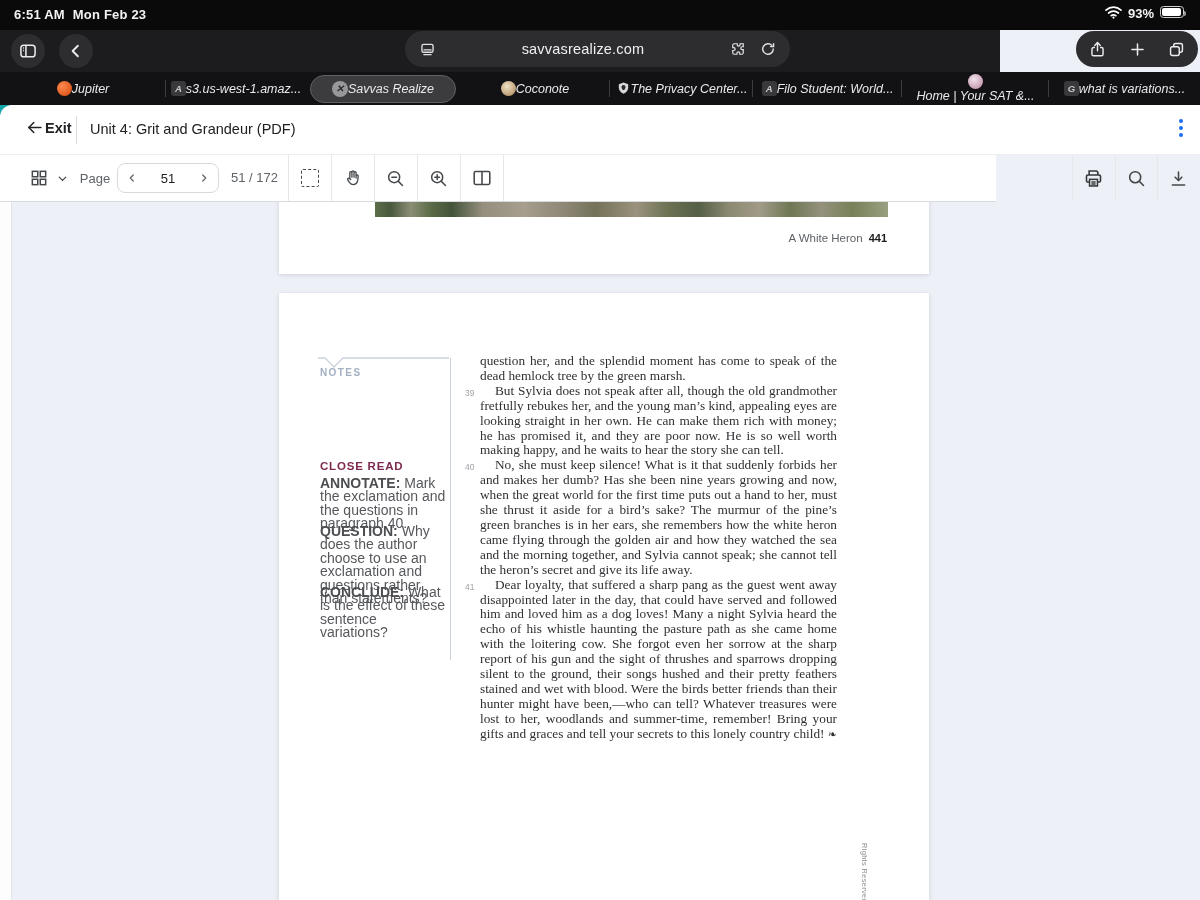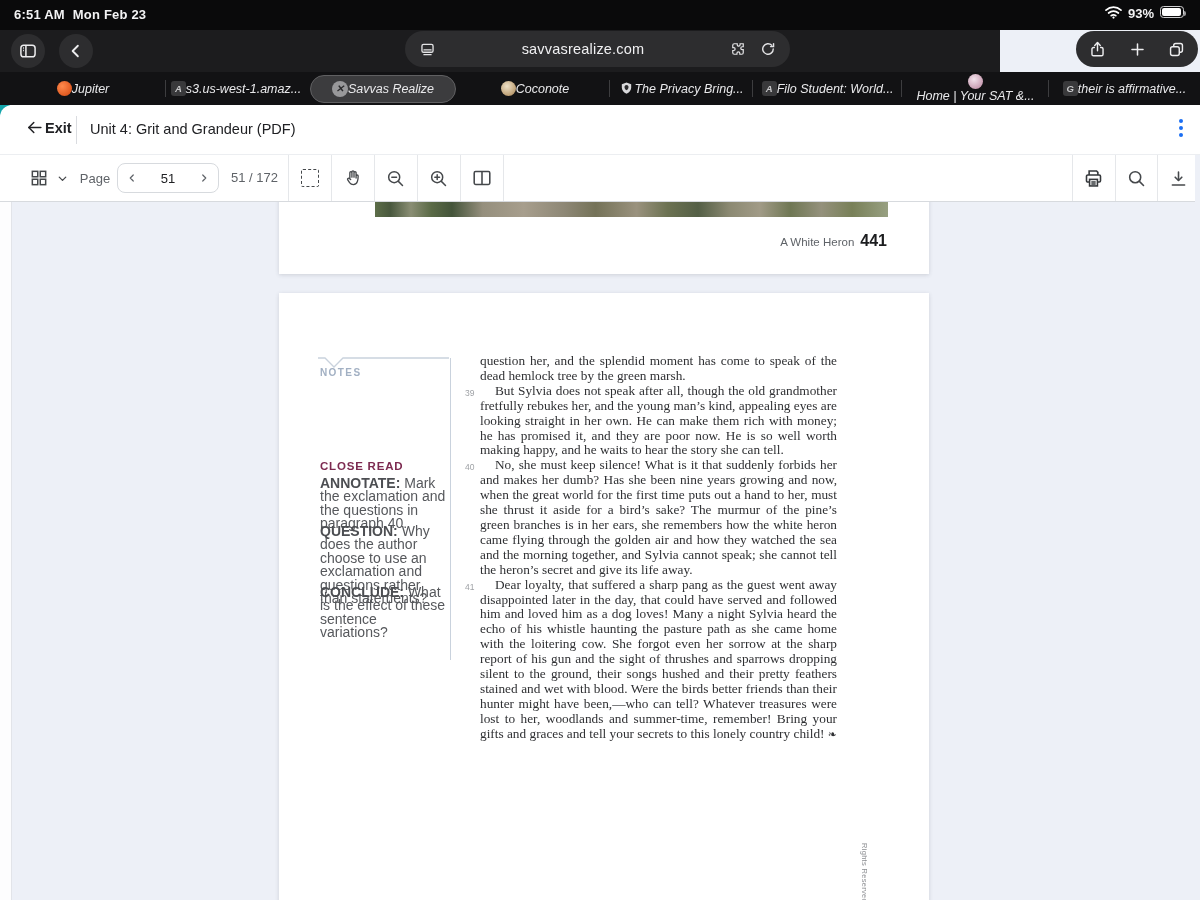--- a/index.html
+++ b/index.html
@@ -48,21 +48,21 @@
   .pdf-header { position:absolute; left:0; top:105px; width:1200px; height:50px; background:#fff;
                 border-top-left-radius:12px; border-bottom:1px solid #eceef1; }
   .exit-btn { position:absolute; left:26px; top:14px; display:flex; align-items:center; gap:2px;
               color:#202124; font-size:14.5px; font-weight:bold; }
   .header-divider { position:absolute; left:76px; top:11px; width:1px; height:28px; background:#dadce0; }
   .pdf-title { position:absolute; left:90px; top:16px; font-size:14.5px; color:#202124; }
   .kebab { position:absolute; left:1176px; top:14px; width:10px; display:flex; flex-direction:column; gap:3px; align-items:center; }
   .kebab i { width:4px; height:4px; border-radius:50%; background:#1b6ef3; }
 
   
-  .pdf-toolbar { position:absolute; left:0; top:155px; width:1195px; height:47px; background:#fff;
+  .pdf-toolbar { position:absolute; left:0; top:155px; width:996px; height:47px; background:#fff;
                  border-bottom:1px solid #d7dade; color:#45484b; }
   .tb-item { position:absolute; top:0; height:46px; display:flex; align-items:center; justify-content:center; }
   .tb-divider { position:absolute; top:0; width:1px; height:46px; background:#e5e7ea; }
   .page-label { font-size:13px; color:#5f6368; }
   .page-pill { position:absolute; left:117px; top:8px; width:102px; height:30px; border:1px solid #d7dade;
                border-radius:8px; display:flex; align-items:center; justify-content:space-between; padding:0 8px; }
   .page-input { width:38px; border:none; outline:none; text-align:center; font-size:13px; color:#202124;
                 font-family:"Liberation Sans",sans-serif; }
   .page-total { position:absolute; left:231px; top:15px; font-size:13px; color:#5f6368; }
   .marquee-box { width:18px; height:18px; border:1.6px dashed #45484b; border-radius:2px; }
@@ -70,21 +70,21 @@
   
   .viewer { position:absolute; left:0; top:202px; width:1200px; height:698px; background:#edf0f7; overflow:hidden; }
   .left-gutter { position:absolute; left:0; top:0; width:12px; height:698px; background:#fdfdfe; border-right:1px solid #e2e4e9; }
   .page-card { position:absolute; left:279px; width:650px; background:#fff; box-shadow:0 1px 4px rgba(60,64,80,.18); }
   #card-prev { top:-52px; height:124px; }
   .photo-strip { position:absolute; left:96px; top:38px; width:513px; height:29px;
     background:
       linear-gradient(180deg, rgba(30,40,25,.45) 0%, rgba(0,0,0,0) 40%),
       linear-gradient(90deg,#5d6e49 0%,#49583e 3%,#8a8e74 7%,#5a6a46 11%,#44543a 15%,#958f7d 21%,#a79e8d 29%,#8d8775 37%,#747258 43%,#9a927e 51%,#6c7252 57%,#545f46 63%,#8b8972 69%,#a19b87 75%,#6f7754 81%,#94917c 87%,#788058 93%,#98a082 100%); }
   .prev-footer { position:absolute; right:42px; top:82px; font-size:11.5px; color:#5f6368; }
-  .prev-footer b { color:#1c1d1f; font-size:16px; margin-left:6px; }
+  .prev-footer b { color:#1c1d1f; font-size:11px; margin-left:6px; }
 
   #card-cur { top:91px; height:645px; }
   .notes-rule-top { position:absolute; left:39px; top:64px; }
   .notes-rule-side { position:absolute; left:171px; top:65px; width:1px; height:302px; background:#c9d2dd; }
   .notes-label { position:absolute; left:41px; top:74px; font-size:10px; letter-spacing:1.4px; color:#a2b0c3; font-weight:bold; }
   .cr-head { position:absolute; left:41px; top:167px; font-size:11.5px; font-weight:bold; letter-spacing:.8px; color:#7c2a50; }
   .cr-block { position:absolute; left:41px; width:126px; font-size:14px; line-height:13.4px; color:#56585c; }
   .cr-block b { color:#4c4e52; }
   #blk-annotate { top:184px; }
   #blk-question { top:232px; }
@@ -203,36 +203,36 @@
       <span>Coconote</span>
       <span class="divider"></span>
     </div>
     <div class="tab" style="width:143px;">
       <span>
           <svg width="15" height="15" viewBox="0 0 24 24">
             <path d="M12 2.5 19.5 5v5.5c0 4.8-3.2 8.4-7.5 9.8-4.3-1.4-7.5-5-7.5-9.8V5Z" fill="#d9d9db"></path>
             <path d="M12 6.5c-1.8 0-3.2 1.4-3.2 3.2 0 2.3 1.4 4.2 3.2 5 1.8-.8 3.2-2.7 3.2-5 0-1.8-1.4-3.2-3.2-3.2Z" fill="#2a2a2c"></path>
           </svg>
         </span>
-      <span>The Privacy Bring...</span>
+      <span>The Privacy Center...</span>
       <span class="divider"></span>
     </div>
     <div class="tab" style="width:149px;">
       <span class="fav-badge">A</span>
       <span>Filo Student: World...</span>
       <span class="divider"></span>
     </div>
     <div class="tab" style="width:147px;flex-direction:column;">
       <span class="fav-circle fav-home"></span>
       <span>Home | Your SAT &amp;...</span>
       <span class="divider"></span>
     </div>
     <div class="tab" style="flex:1;">
       <span class="fav-badge">G</span>
-      <span>their is affirmative...</span>
+      <span>what is variations...</span>
     </div>
   </div>
 
   <div class="teal-strip"></div>
   <div class="pdf-header">
     <div class="exit-btn">
       <svg width="17" height="17" viewBox="0 0 24 24" fill="none" stroke="#202124" stroke-width="2.1" stroke-linecap="round" stroke-linejoin="round">
           <path d="M11 5l-7 7 7 7"></path>
           <path d="M4 12h17"></path>
         </svg>

